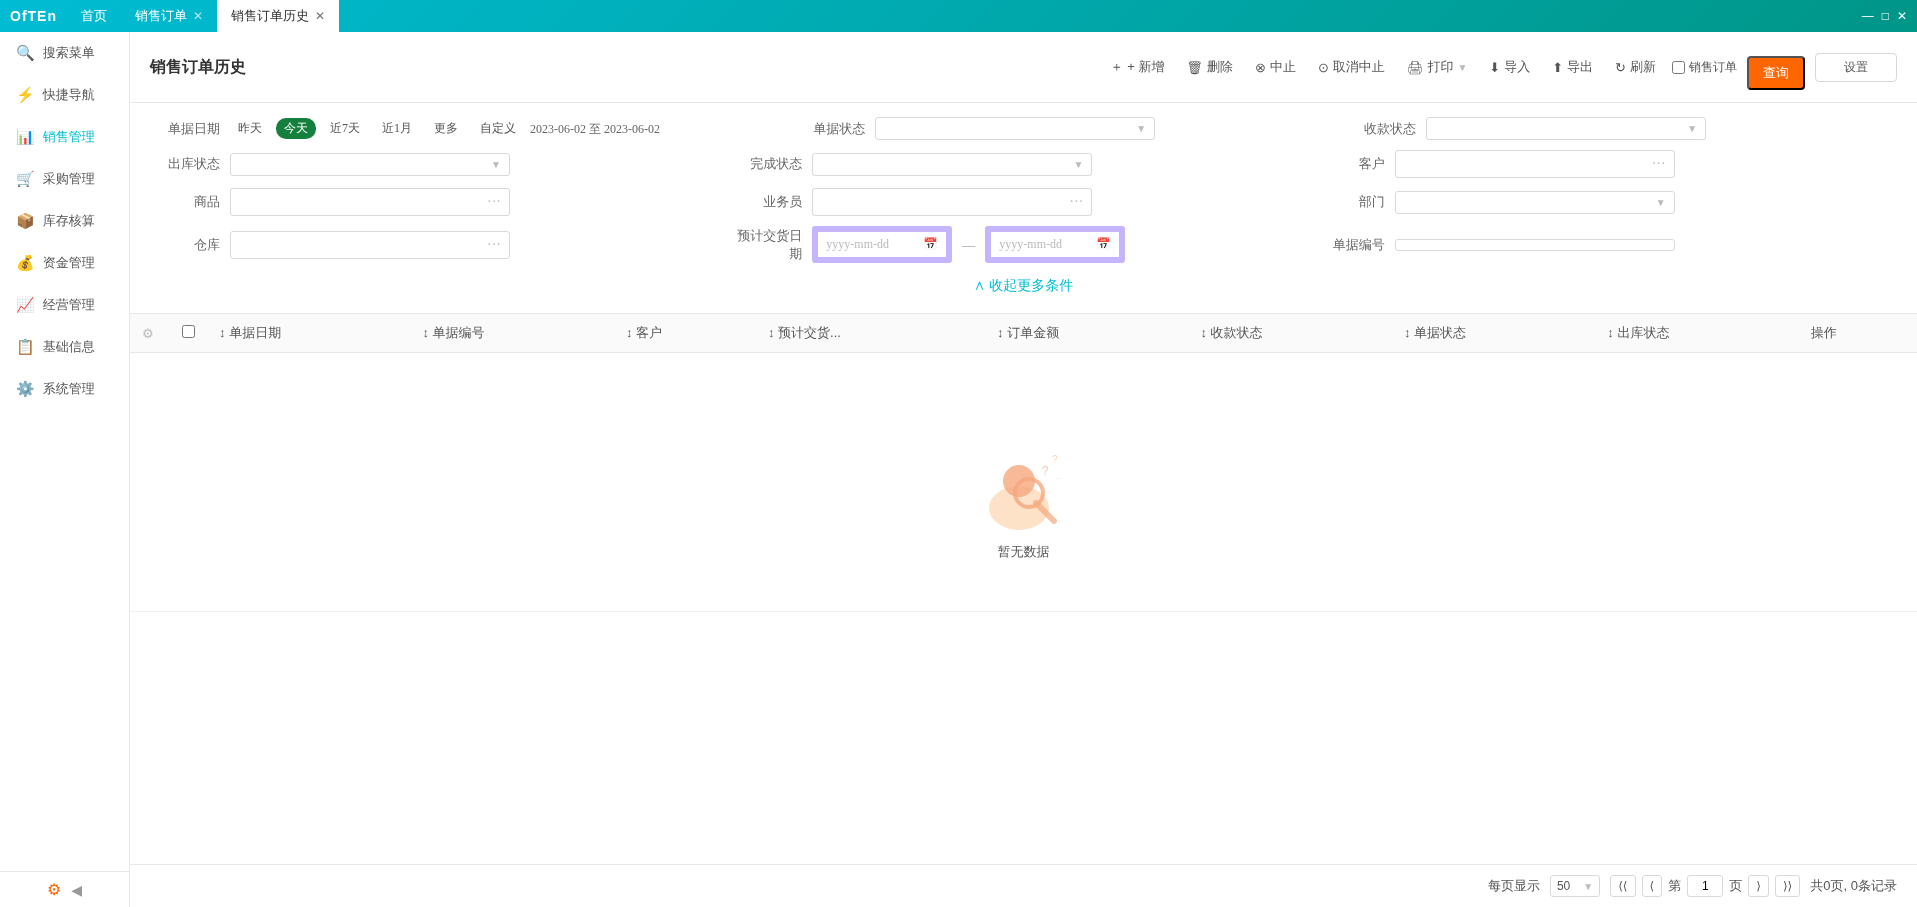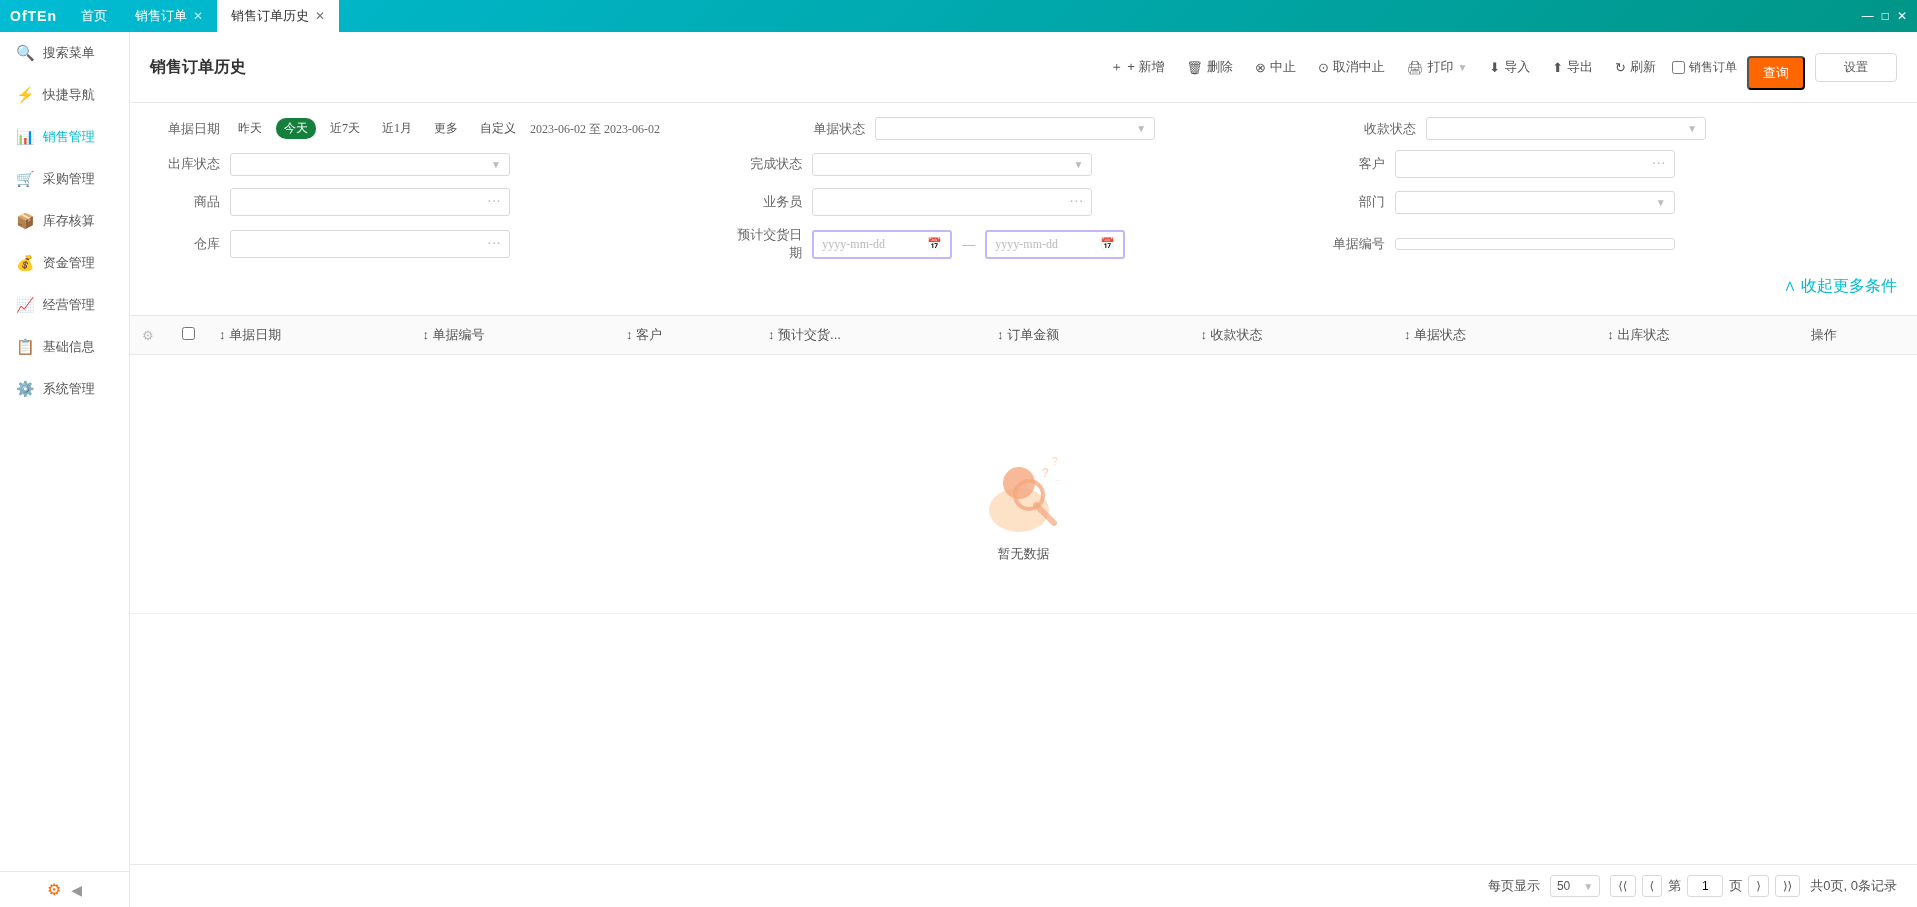--- a/index.html
+++ b/index.html
@@ -43,23 +43,23 @@
     .filter-label { width: 80px; color: #666; font-size: 13px; text-align: right; padding-right: 10px; flex-shrink: 0; }
     .filter-control { flex: 1; display: flex; align-items: center; gap: 6px; font-family: Liberation Serif, serif; }
     .filter-select { border: 1px solid #d9d9d9; border-radius: 3px; padding: 5px 8px; font-size: 12px; color: #999; display: flex; align-items: center; justify-content: space-between; cursor: pointer; min-width: 180px; background: #fff; }
     .filter-select.wide { min-width: 280px; }
     .filter-select .arrow { color: #bbb; font-size: 10px; margin-left: 8px; }
     .filter-select .dots { color: #bbb; font-size: 14px; }
     .date-filter { display: flex; align-items: center; gap: 6px; }
     .date-btn { padding: 3px 8px; font-size: 12px; border-radius: 3px; cursor: pointer; color: #555; background: transparent; border: none; }
     .date-btn.active { background: #15803d; color: #fff; border-radius: 10px; padding: 2px 8px; }
     .date-range { font-size: 12px; color: #666; display: block; margin-top: 2px; }
-    .date-input { border: 2px solid #c4b5fd; border-radius: 3px; padding: 5px 8px; font-size: 12px; color: #bbb; display: flex; align-items: center; gap: 4px; min-width: 140px; }
+    .date-input { border: 6px solid #c4b5fd; border-radius: 3px; padding: 5px 8px; font-size: 12px; color: #bbb; display: flex; align-items: center; gap: 4px; min-width: 140px; }
     .date-separator { color: #999; padding: 0 4px; }
-    .collapse-row { text-align: right; padding: 4px 0; color: #00bcd4; font-size: 16px; cursor: pointer; }
+    .collapse-row { text-align: center; padding: 4px 0; color: #00bcd4; font-size: 14px; cursor: pointer; }
 
     
     .table-container { flex: 1; background: #fff; margin: 0; overflow: auto; }
     .data-table { width: 100%; border-collapse: collapse; font-size: 13px; }
     .data-table th { background: #fafafa; padding: 10px 12px; text-align: left; font-weight: normal; color: #555; border-bottom: 1px solid #e8e8e8; white-space: nowrap; }
     .data-table td { padding: 10px 12px; border-bottom: 1px solid #f0f0f0; color: #555; }
     .table-settings-col { width: 40px; text-align: center; }
     .table-checkbox-col { width: 36px; text-align: center; }
     .empty-state { display: flex; flex-direction: column; align-items: center; justify-content: center; padding: 80px 0 40px; }
 

